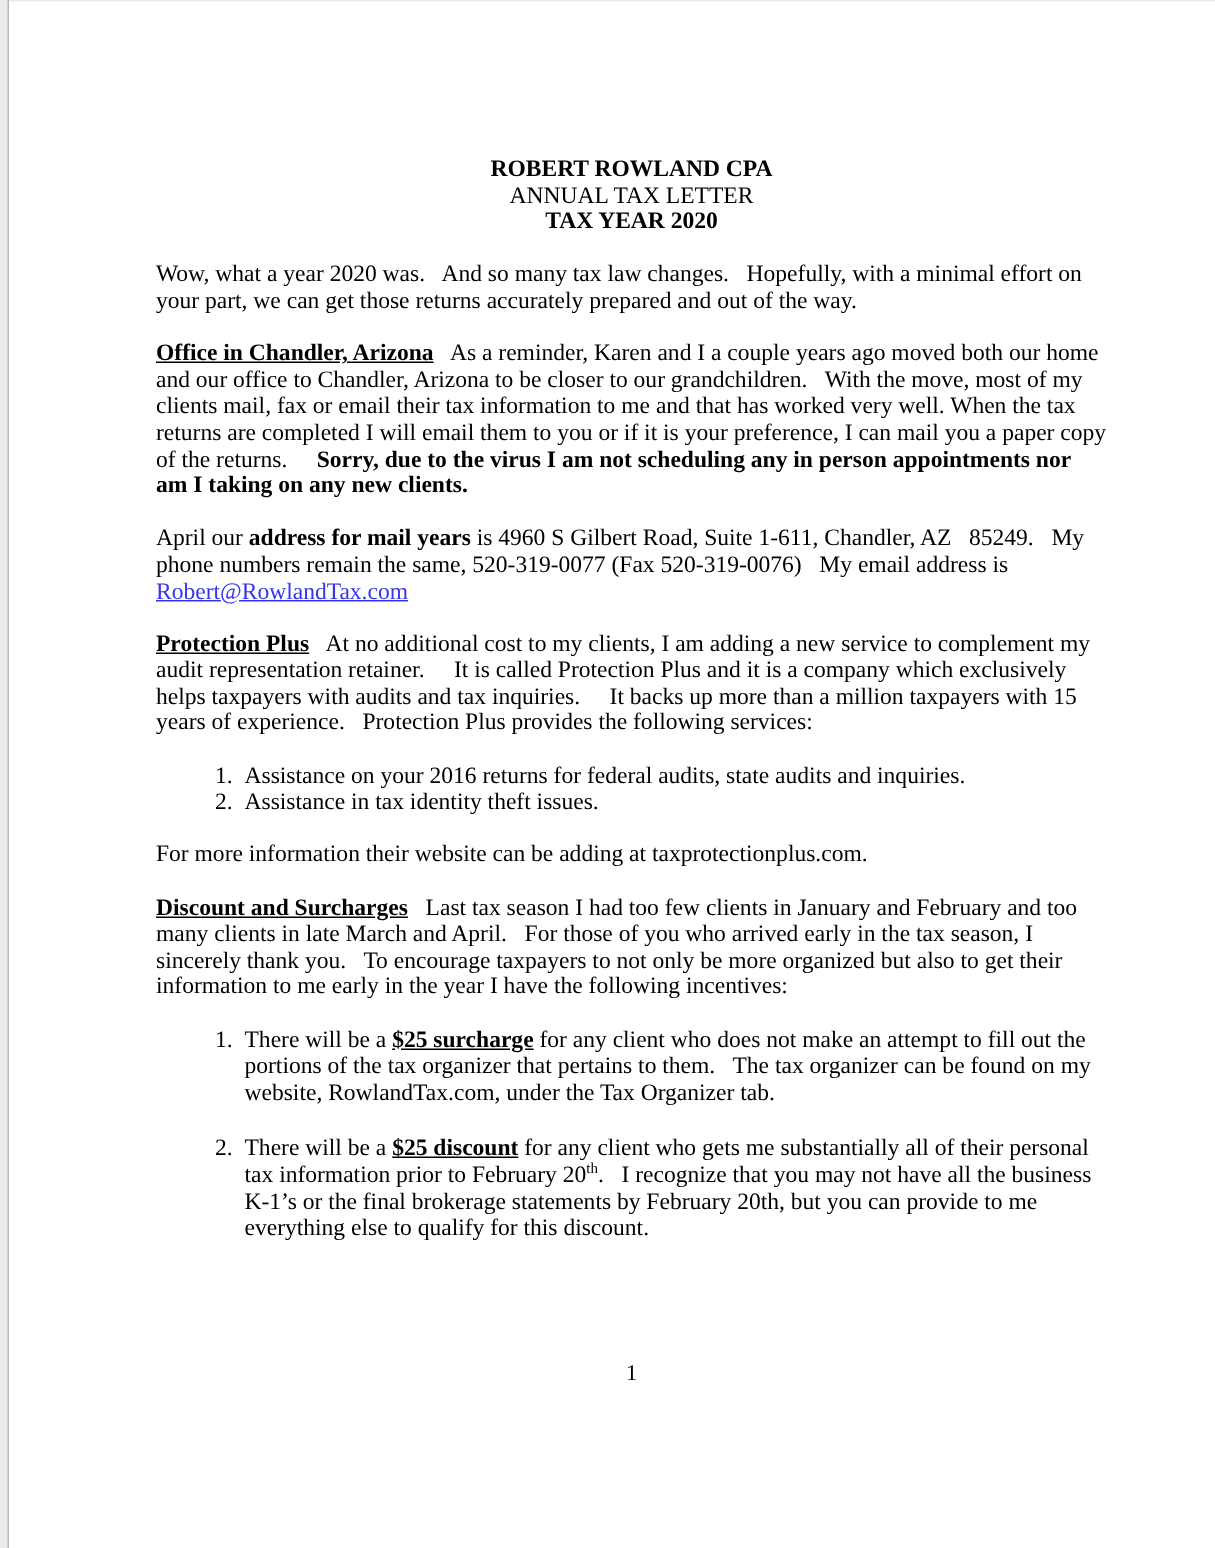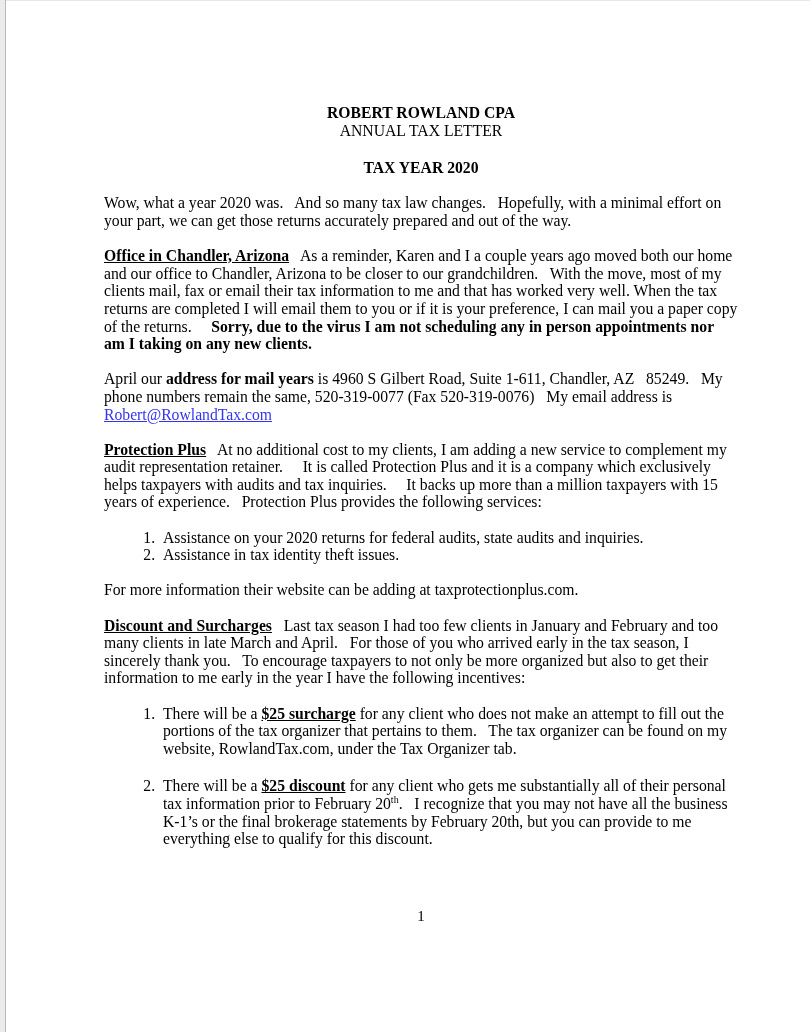--- a/index.html
+++ b/index.html
@@ -44,21 +44,20 @@
   .doc-title {
     font-weight: bold;
     text-align: center;
   }
   .doc-subtitle {
     text-align: center;
   }
   .tax-year {
     font-weight: bold;
     text-align: center;
-    margin-top: 20px;
   }
   .para {
     margin: 17.6px 0 0 0;
     white-space: pre-wrap;
   }
   ol {
     margin: 17.6px 0 0 0;
     padding-left: 55px;
     white-space: pre-wrap;
   }
@@ -90,20 +89,20 @@
 <div class="page">
   <div class="doc">
     <div class="doc-title">ROBERT ROWLAND CPA</div>
     <div class="doc-subtitle">ANNUAL TAX LETTER</div>
     <div class="tax-year">TAX YEAR 2020</div>
     <div>
         <p class="para"><span>Wow, what a year 2020 was.   And so many tax law changes.   Hopefully, with a minimal effort on your part, we can get those returns accurately prepared and out of the way.</span></p>
         <p class="para"><span class="b u">Office in Chandler, Arizona</span><span>   As a reminder, Karen and I a couple years ago moved both our home and our office to Chandler, Arizona to be closer to our grandchildren.   With the move, most of my clients mail, fax or email their tax information to me and that has worked very well. When the tax returns are completed I will email them to you or if it is your preference, I can mail you a paper copy of the returns.     </span><span class="b">Sorry, due to the virus I am not scheduling any in person appointments nor am I taking on any new clients.</span></p>
         <p class="para"><span>April our </span><span class="b">address for mail years</span><span> is 4960 S Gilbert Road, Suite 1-611, Chandler, AZ   85249.   My phone numbers remain the same, 520-319-0077 (Fax 520-319-0076)   My email address is </span><a class="email-link" href="#" style="color: rgb(52, 52, 238);">Robert@RowlandTax.com</a></p>
         <p class="para"><span class="b u">Protection Plus</span><span>   At no additional cost to my clients, I am adding a new service to complement my audit representation retainer.     It is called Protection Plus and it is a company which exclusively helps taxpayers with audits and tax inquiries.     It backs up more than a million taxpayers with 15 years of experience.   Protection Plus provides the following services:</span></p>
-        <ol><li><span>Assistance on your 2020 returns for federal audits, state audits and inquiries.</span></li><li><span>Assistance in tax identity theft issues.</span></li></ol>
+        <ol><li><span>Assistance on your 2016 returns for federal audits, state audits and inquiries.</span></li><li><span>Assistance in tax identity theft issues.</span></li></ol>
         <p class="para"><span>For more information their website can be adding at taxprotectionplus.com.</span></p>
         <p class="para"><span class="b u">Discount and Surcharges</span><span>   Last tax season I had too few clients in January and February and too many clients in late March and April.   For those of you who arrived early in the tax season, I sincerely thank you.   To encourage taxpayers to not only be more organized but also to get their information to me early in the year I have the following incentives:</span></p>
         <ol class="spaced"><li><span>There will be a </span><span class="b u">$25 surcharge</span><span> for any client who does not make an attempt to fill out the portions of the tax organizer that pertains to them.   The tax organizer can be found on my website, RowlandTax.com, under the Tax Organizer tab.</span></li><li><span>There will be a </span><span class="b u">$25 discount</span><span> for any client who gets me substantially all of their personal tax information prior to February 20</span><span class="sup">th</span><span>.   I recognize that you may not have all the business K-1’s or the final brokerage statements by February 20th, but you can provide to me everything else to qualify for this discount.</span></li></ol>
       </div>
   </div>
   <div class="footer">1</div>
 </div>
 
 </body></html>

